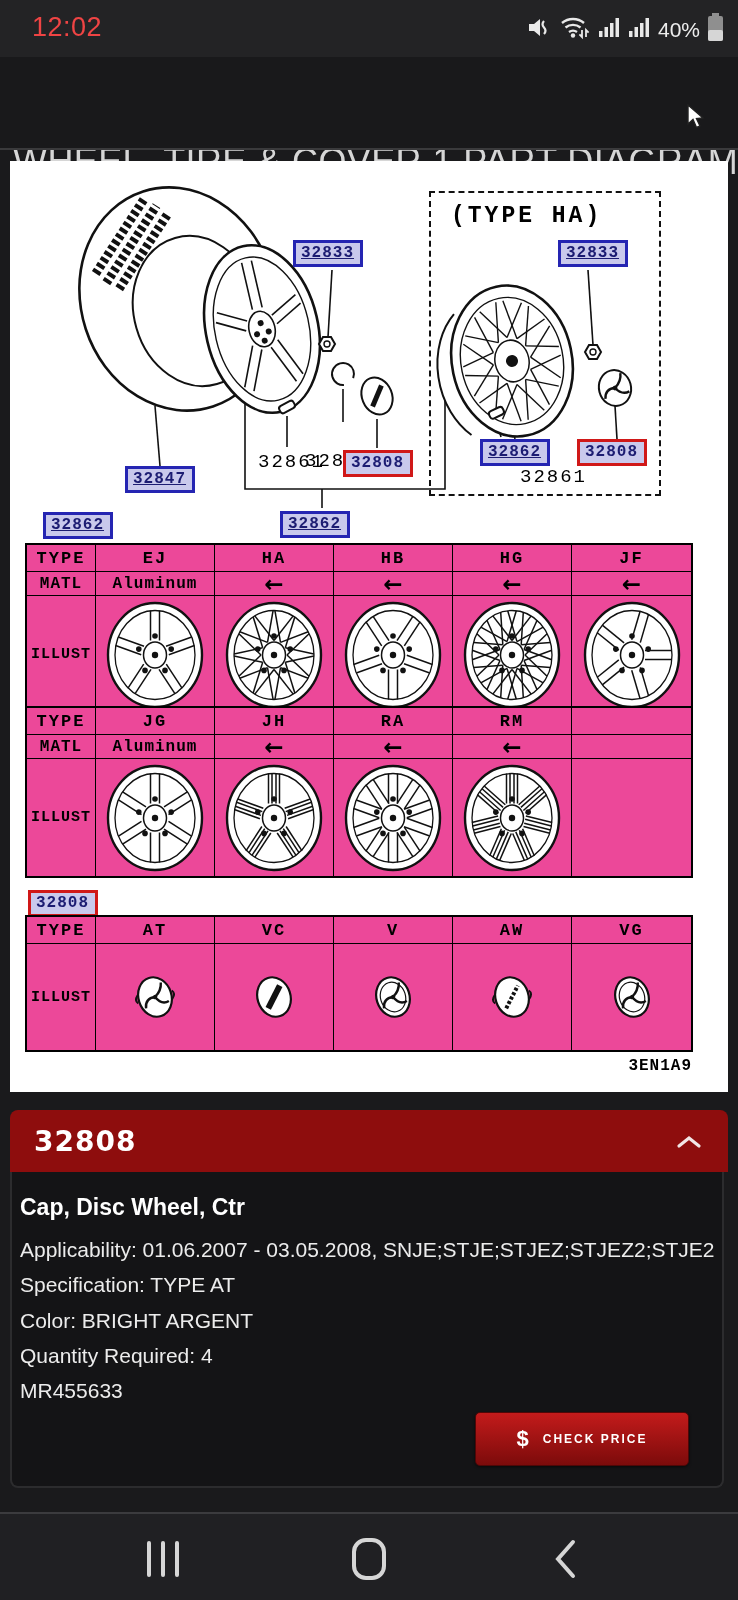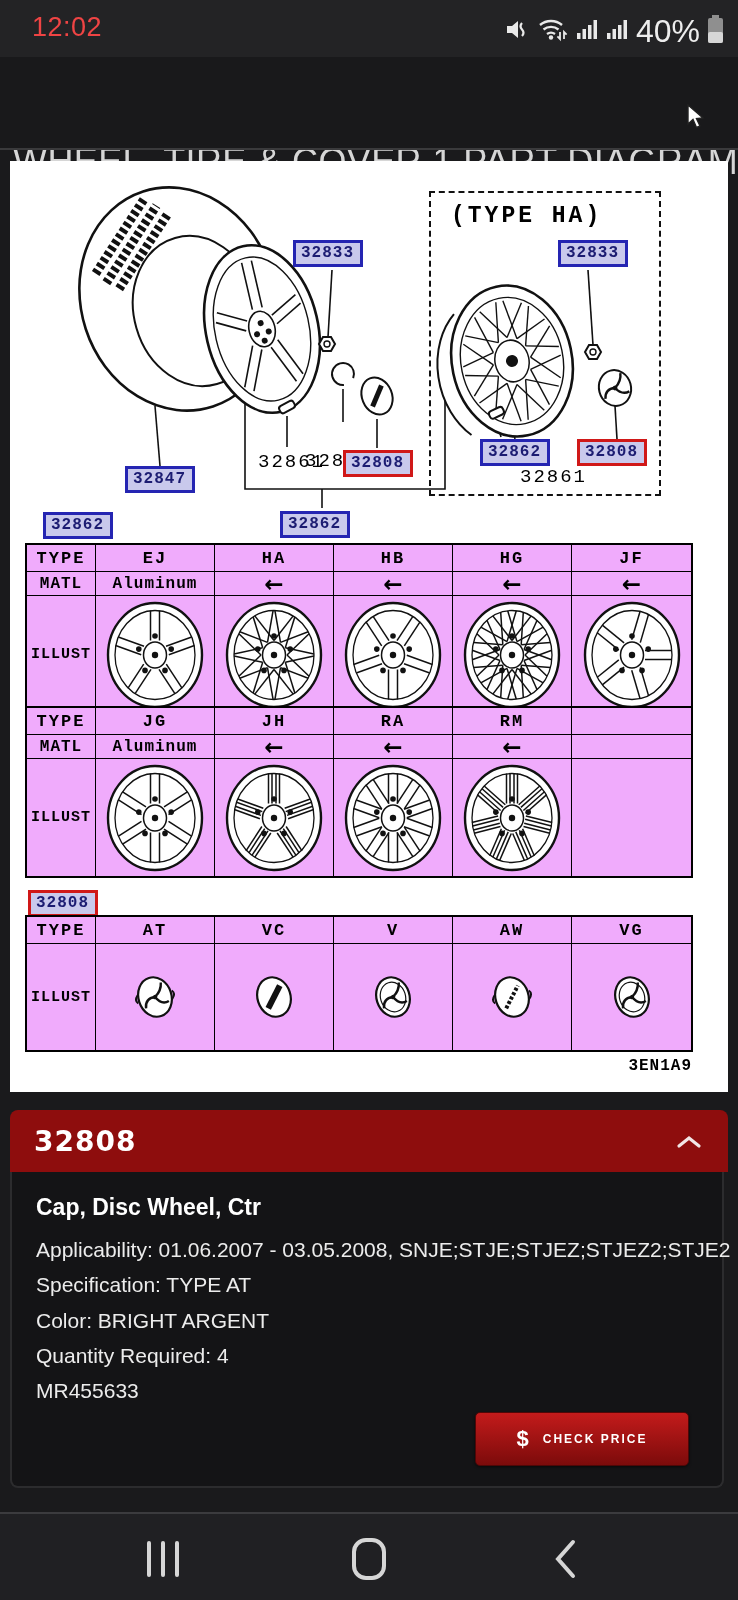--- a/index.html
+++ b/index.html
@@ -3,60 +3,60 @@
 <meta charset="utf-8">
 <style>
   html,body{margin:0;padding:0;background:#1a1a1c;}
   body{width:738px;height:1600px;position:relative;overflow:hidden;
        font-family:"Liberation Sans",sans-serif;}
   .abs{position:absolute;}
   
   #statusbar{left:0;top:0;width:738px;height:57px;background:#232325;}
   #clock{left:32px;top:12px;font-size:27px;color:#ef4444;letter-spacing:.5px;}
   #staticons{right:14px;top:13px;display:flex;align-items:center;gap:7px;}
-  #battpct{font-size:32px;color:#ededed;}
+  #battpct{font-size:21px;color:#ededed;}
   
   #titlebar{left:0;top:57px;width:738px;height:91px;background:#19191b;}
   #pagetitle{left:13px;top:84px;font-size:36px;color:#d6d6d6;letter-spacing:.4px;white-space:nowrap;}
   #hdiv{left:0;top:148px;width:738px;height:2px;background:#3a3a3c;}
   
   #white{left:10px;top:161px;width:718px;height:931px;background:#fff;}
   .mono{font-family:"Liberation Mono","DejaVu Sans Mono",monospace;}
   .plabel{position:absolute;font-family:"Liberation Mono","DejaVu Sans Mono",monospace;
           font-weight:bold;font-size:16px;line-height:17px;padding:2px 6px 2px 5px;
           color:#1c1c72;background:#c9c9ec;border:3px solid;letter-spacing:1px;white-space:nowrap;}
-  .plabel.blue{border-color:#2525b2;}
+  .plabel.blue{border-color:#2525b2;text-decoration:underline;}
   .plabel.red{border-color:#d01818;}
   .pnum{position:absolute;font-family:"Liberation Mono","DejaVu Sans Mono",monospace;
         font-size:19px;color:#000;letter-spacing:2px;white-space:nowrap;}
   #typeha-box{left:419px;top:30px;width:228px;height:301px;border:2.5px dashed #111;}
   #typeha-label{left:441px;top:42px;font-size:23px;color:#000;letter-spacing:3px;font-weight:bold;}
   #diagcode{right:36px;top:896px;font-size:16px;color:#000;letter-spacing:1px;font-weight:bold;}
   
-  .ptable{position:absolute;left:15px;width:664px;border:2px solid #000;background:#f0abfc;
+  .ptable{position:absolute;left:15px;width:664px;border:2px solid #000;background:#ec4899;
           display:grid;grid-template-columns:69px repeat(5,1fr);}
   .cell{border-right:1.5px solid #000;border-bottom:1.5px solid #000;
         display:flex;align-items:center;justify-content:center;
         font-family:"Liberation Mono","DejaVu Sans Mono",monospace;color:#000;overflow:hidden;}
   .cell.lastcol{border-right:none;}
   .cell.lastrow{border-bottom:none;}
   .hcell{height:26px;font-size:17px;font-weight:bold;letter-spacing:2px;}
   .mcell{height:23px;font-size:16px;font-weight:bold;letter-spacing:1px;}
   .mcell.arrow{font-family:"DejaVu Sans",sans-serif;font-size:23px;font-weight:bold;letter-spacing:0;}
   .icell{font-size:15px;font-weight:bold;letter-spacing:1px;}
   
   #banner{left:10px;top:1110px;width:718px;height:62px;background:#8e0d0d;
           border-radius:8px 8px 0 0;display:flex;align-items:center;cursor:pointer;}
   #bannernum{margin-left:24px;font-size:28px;font-weight:bold;color:#fff;letter-spacing:1px;
              font-family:"DejaVu Sans",sans-serif;}
   #bannerchev{position:absolute;right:26px;top:24px;}
   
   #card{left:10px;top:1172px;width:714px;height:316px;background:#141416;
         border:2px solid #2c2c2e;border-top:none;border-radius:0 0 8px 8px;box-sizing:border-box;}
-  .detline{position:absolute;left:24px;color:#ececec;font-size:21px;white-space:nowrap;}
+  .detline{position:absolute;left:8px;color:#ececec;font-size:21px;white-space:nowrap;}
   #det-name{top:22px;font-size:23px;font-weight:bold;color:#fff;}
   #det-app{top:66px;}
   #det-spec{top:101px;}
   #det-color{top:137px;}
   #det-qty{top:172px;}
   #det-code{top:207px;}
   #pricebtn{position:absolute;left:463px;top:240px;width:212px;height:52px;
             background:linear-gradient(#c31b1b,#7c0b0b);border:1px solid #4f0707;border-radius:5px;
             display:flex;align-items:center;justify-content:center;gap:14px;cursor:pointer;
             box-shadow:0 1px 3px rgba(0,0,0,.6);}

